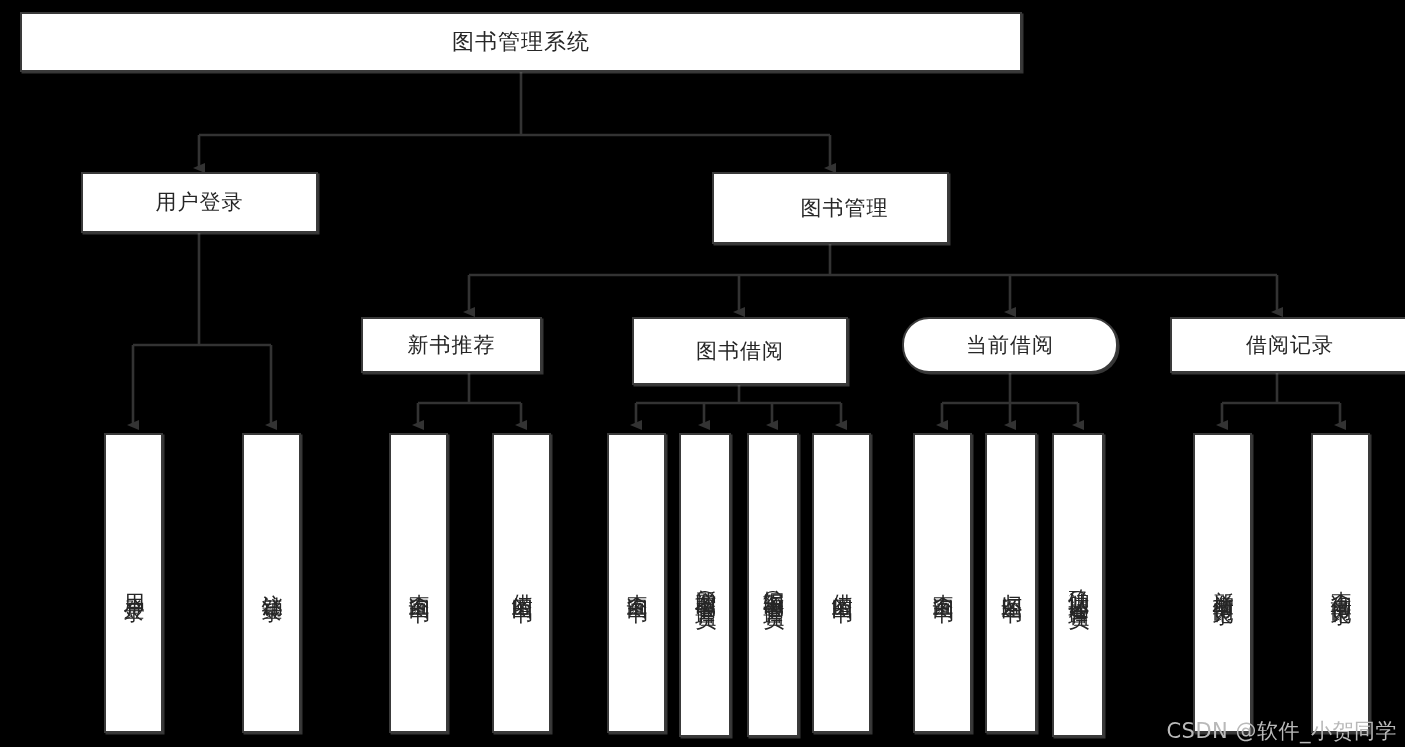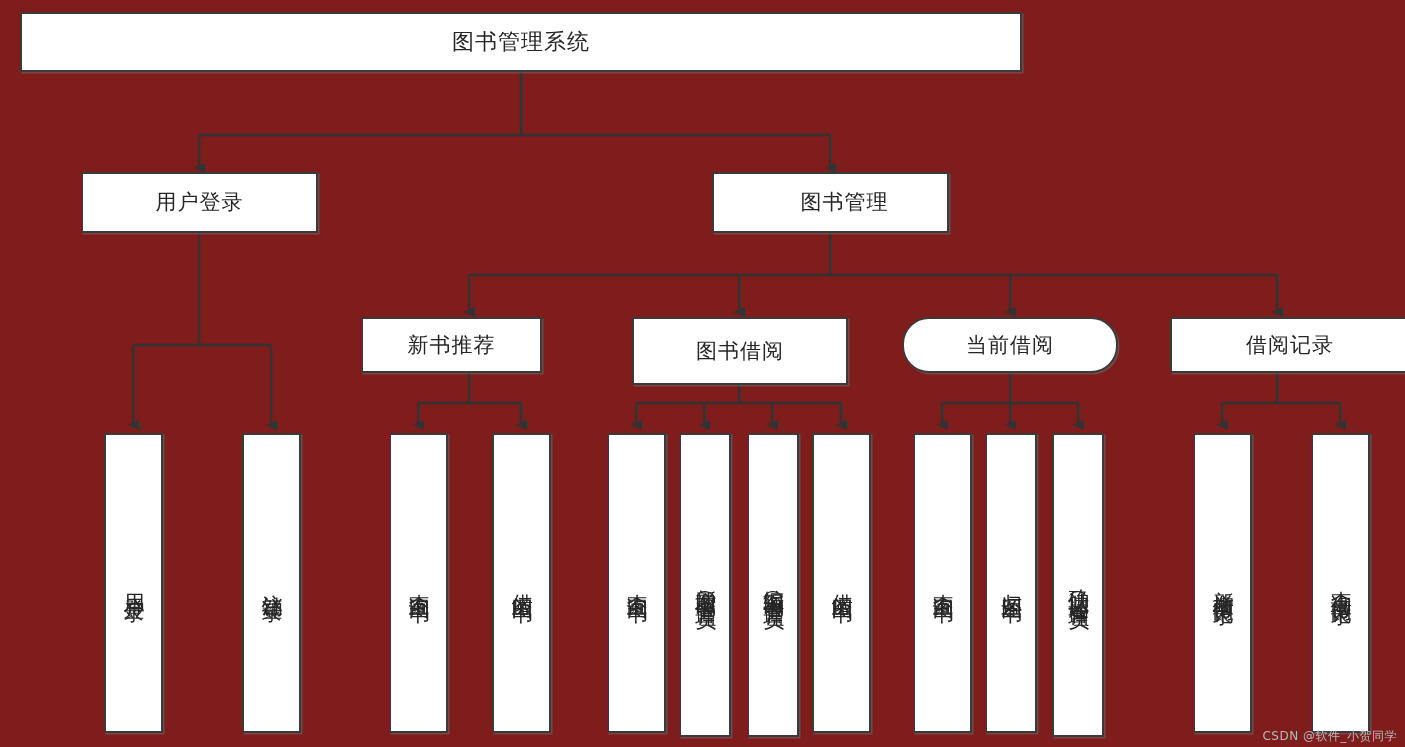--- a/index.html
+++ b/index.html
@@ -5,21 +5,21 @@
 <style>
   html,body{margin:0;padding:0;background:#ffffff;}
   body{
     font-family:"DejaVu Sans","Liberation Sans",sans-serif;
     color:#2b2b2b;
   }
   #canvas{
     position:relative;
     width:1405px;
     height:747px;
-    background:#7f1d1d;
+    background:#000000;
     overflow:hidden;
   }
   svg.edges{
     position:absolute;
     left:0; top:0;
     width:1405px;
     height:747px;
     pointer-events:none;
   }
   .node{
@@ -51,21 +51,21 @@
     font-size:21px;
     line-height:1.30;
     letter-spacing:3px;
     white-space:nowrap;
     color:#262626;
   }
   .watermark{
     position:absolute;
     right:8px;
     bottom:2px;
-    font-size:12px;
+    font-size:21px;
     color:#b9b9b9;
     letter-spacing:0.5px;
     white-space:nowrap;
     user-select:none;
   }
 </style>
 </head>
 <body>
 
 <div id="canvas">
@@ -124,21 +124,21 @@
   </svg>
 
   <div class="node root" style="left:20px; top:12px; width:1002px; height:60px;">
     <span class="label">图书管理系统</span>
   </div>
 
   <div class="node" style="left:81px; top:172px; width:237px; height:61px;">
     <span class="label">用户登录</span>
   </div>
 
-  <div class="node" style="left:712px; top:172px; width:237px; height:61px;padding-left:28px;">
+  <div class="node" style="left:712px; top:172px; width:237px; height:72px;padding-left:28px;">
     <span class="label">图书管理</span>
   </div>
 
   <div class="node" style="left:361px; top:317px; width:181px; height:56px;">
     <span class="label">新书推荐</span>
   </div>
 
   <div class="node" style="left:632px; top:317px; width:216px; height:68px;">
     <span class="label">图书借阅</span>
   </div>

